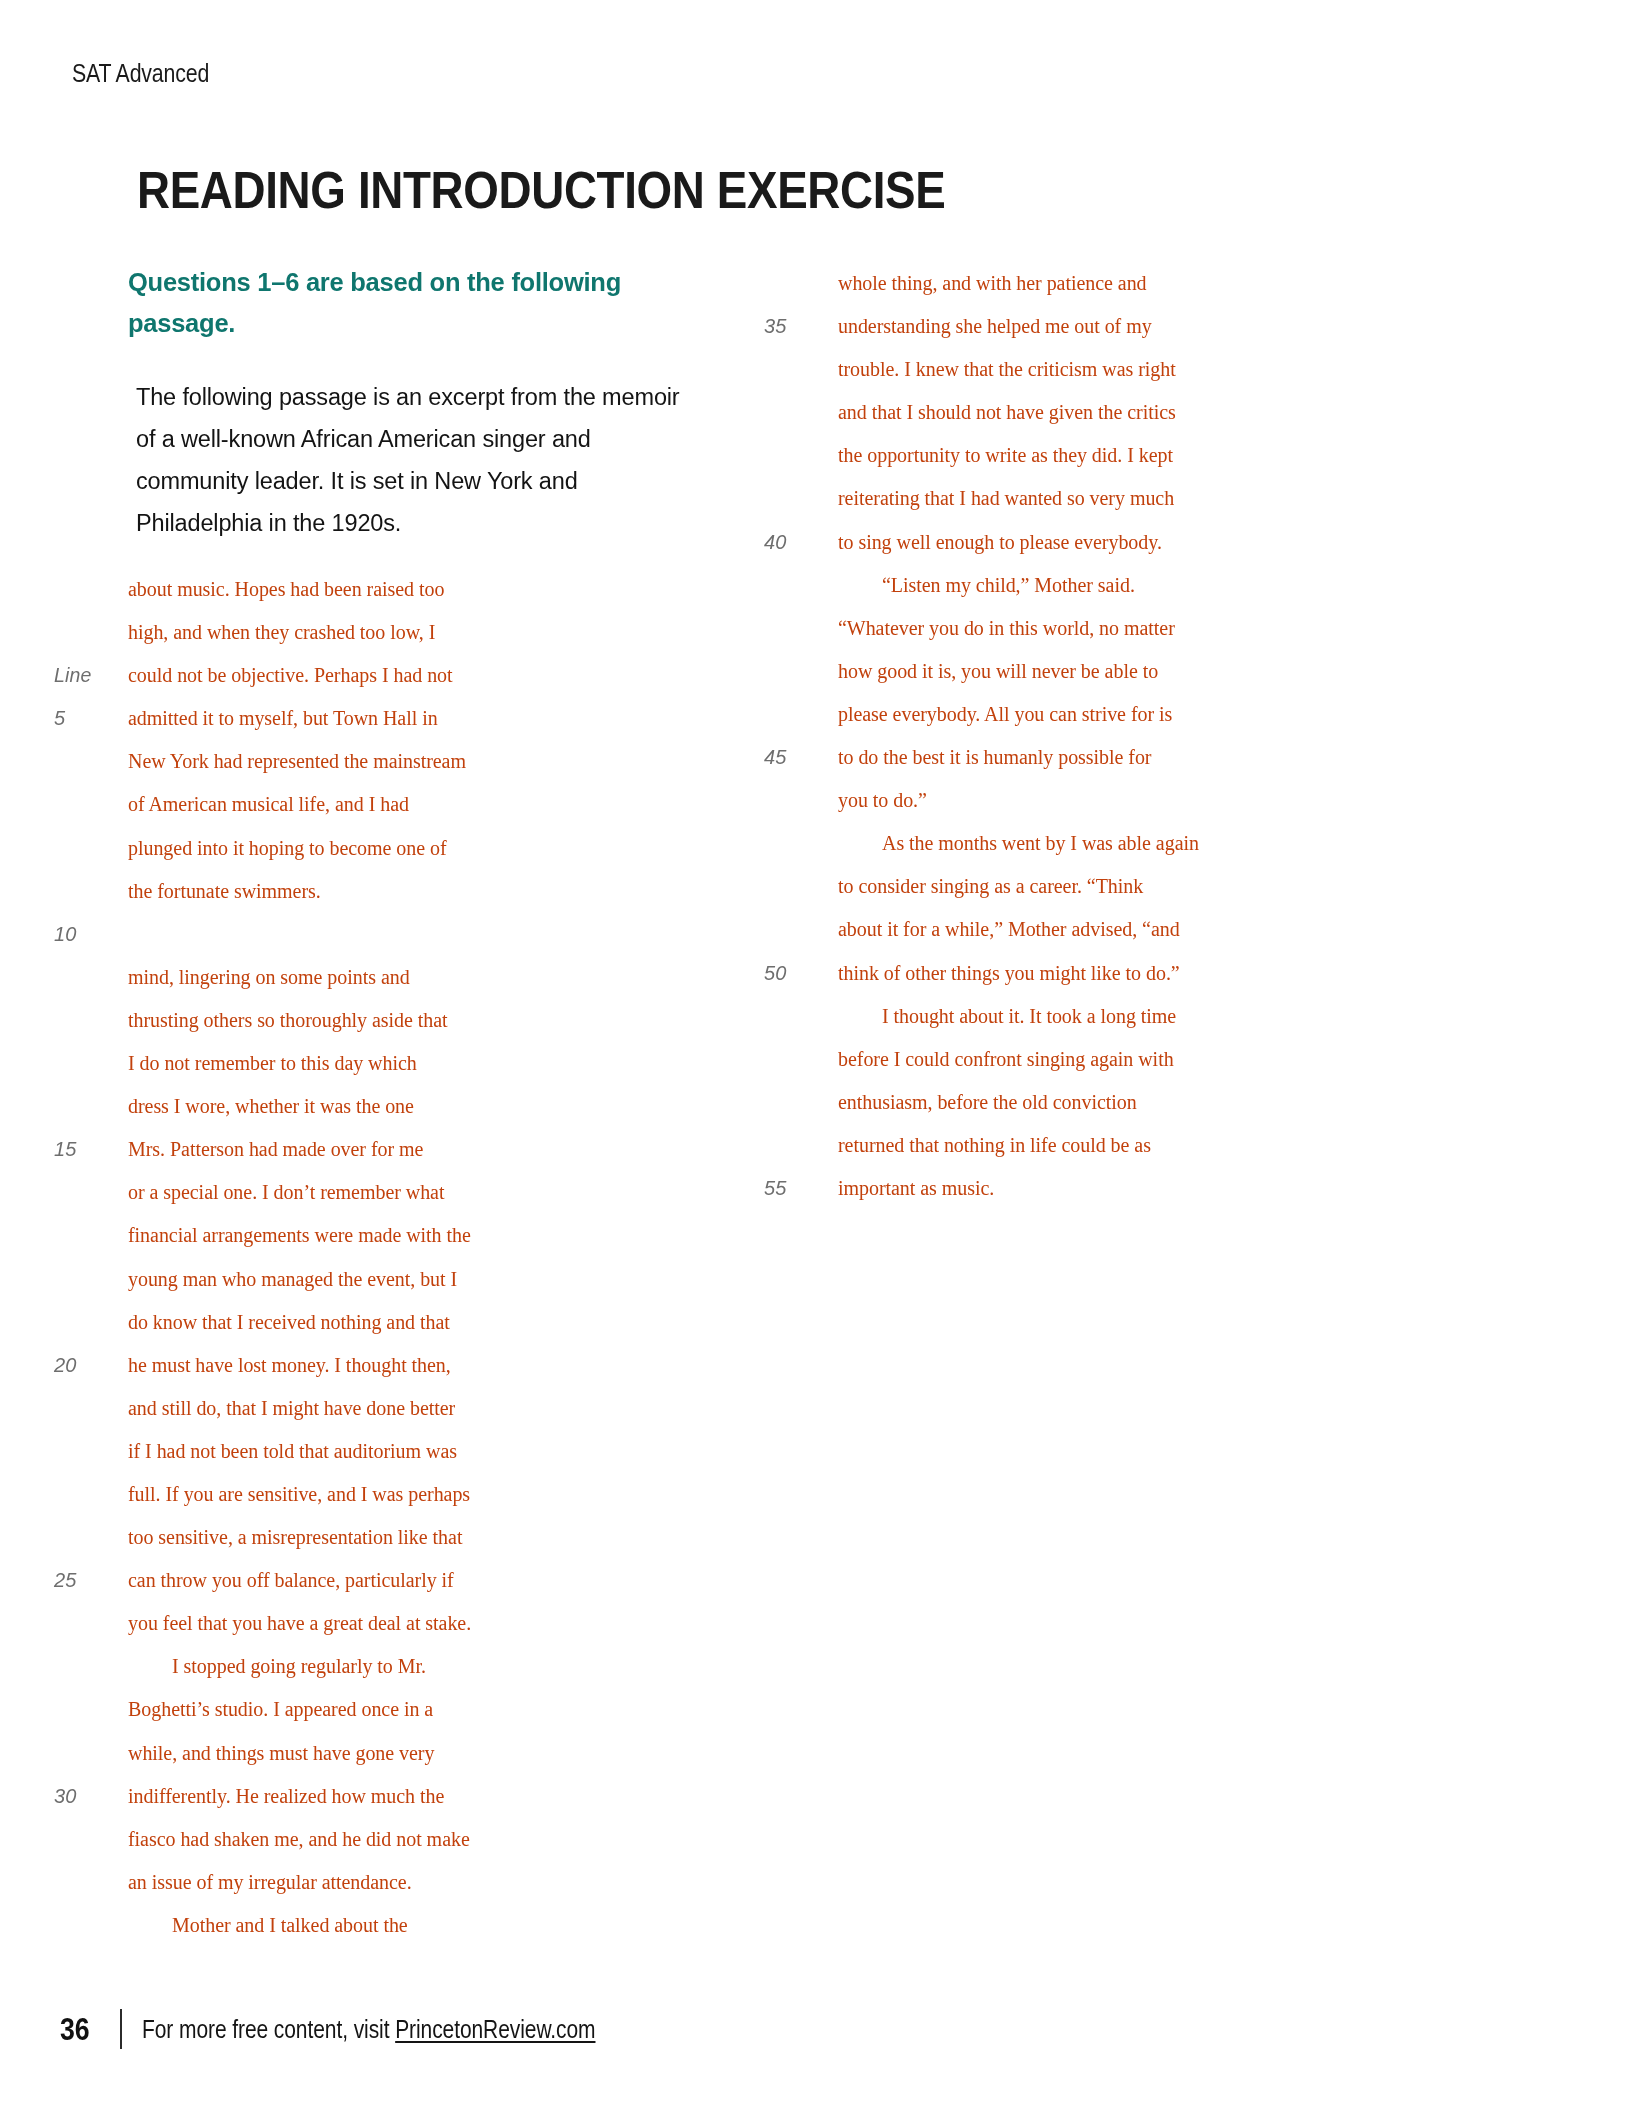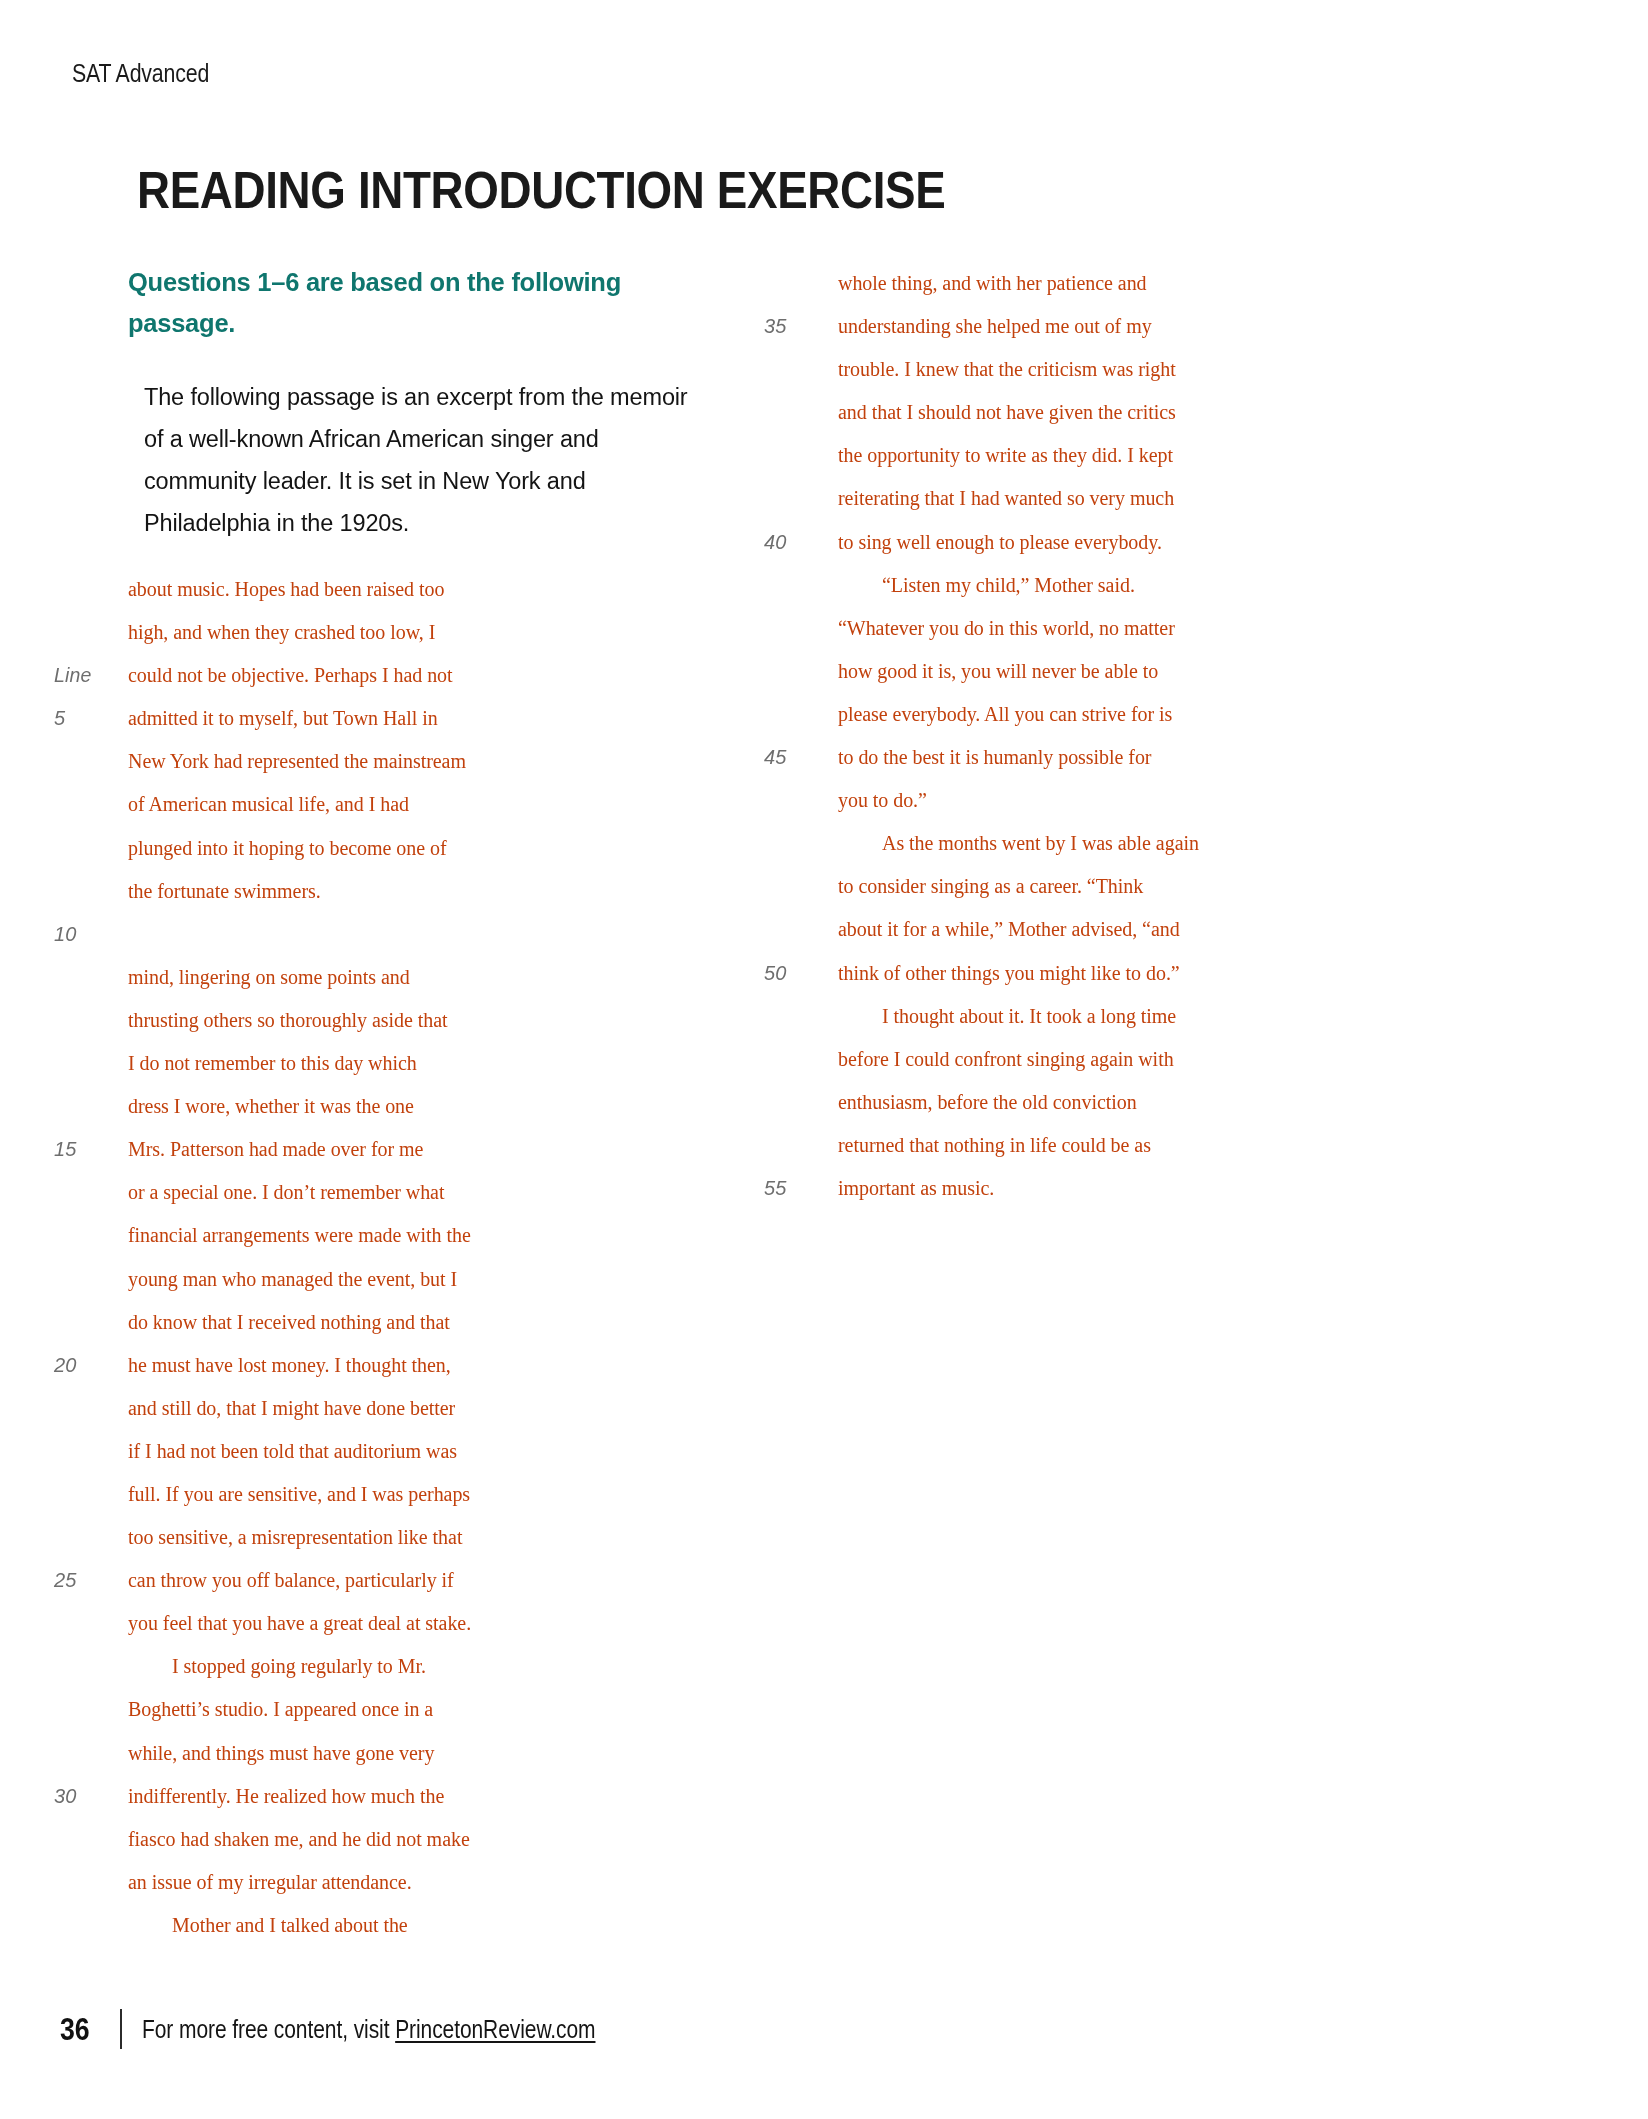--- a/index.html
+++ b/index.html
@@ -80,21 +80,21 @@
   }
 
   
   .blurb {
     font-family: "Liberation Sans", sans-serif;
     font-size: 23.5px;
     font-weight: 400;
     line-height: 42px;
     letter-spacing: -0.15px;
     color: #141414;
-    margin: 16px;
+    margin: 8px;
     width: 560px;
   }
 
   
   .passage {
     position: relative;
     margin-top: 24px;
   }
   .pline {
     position: relative;

